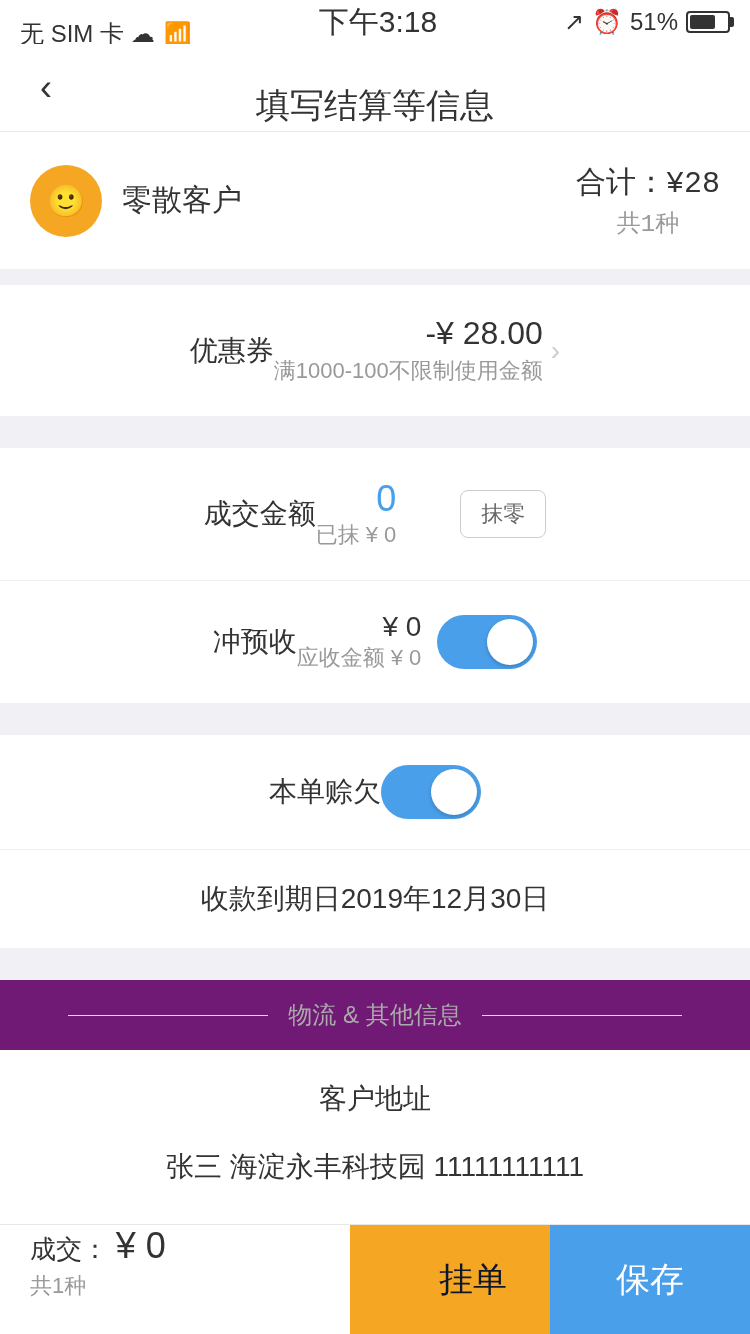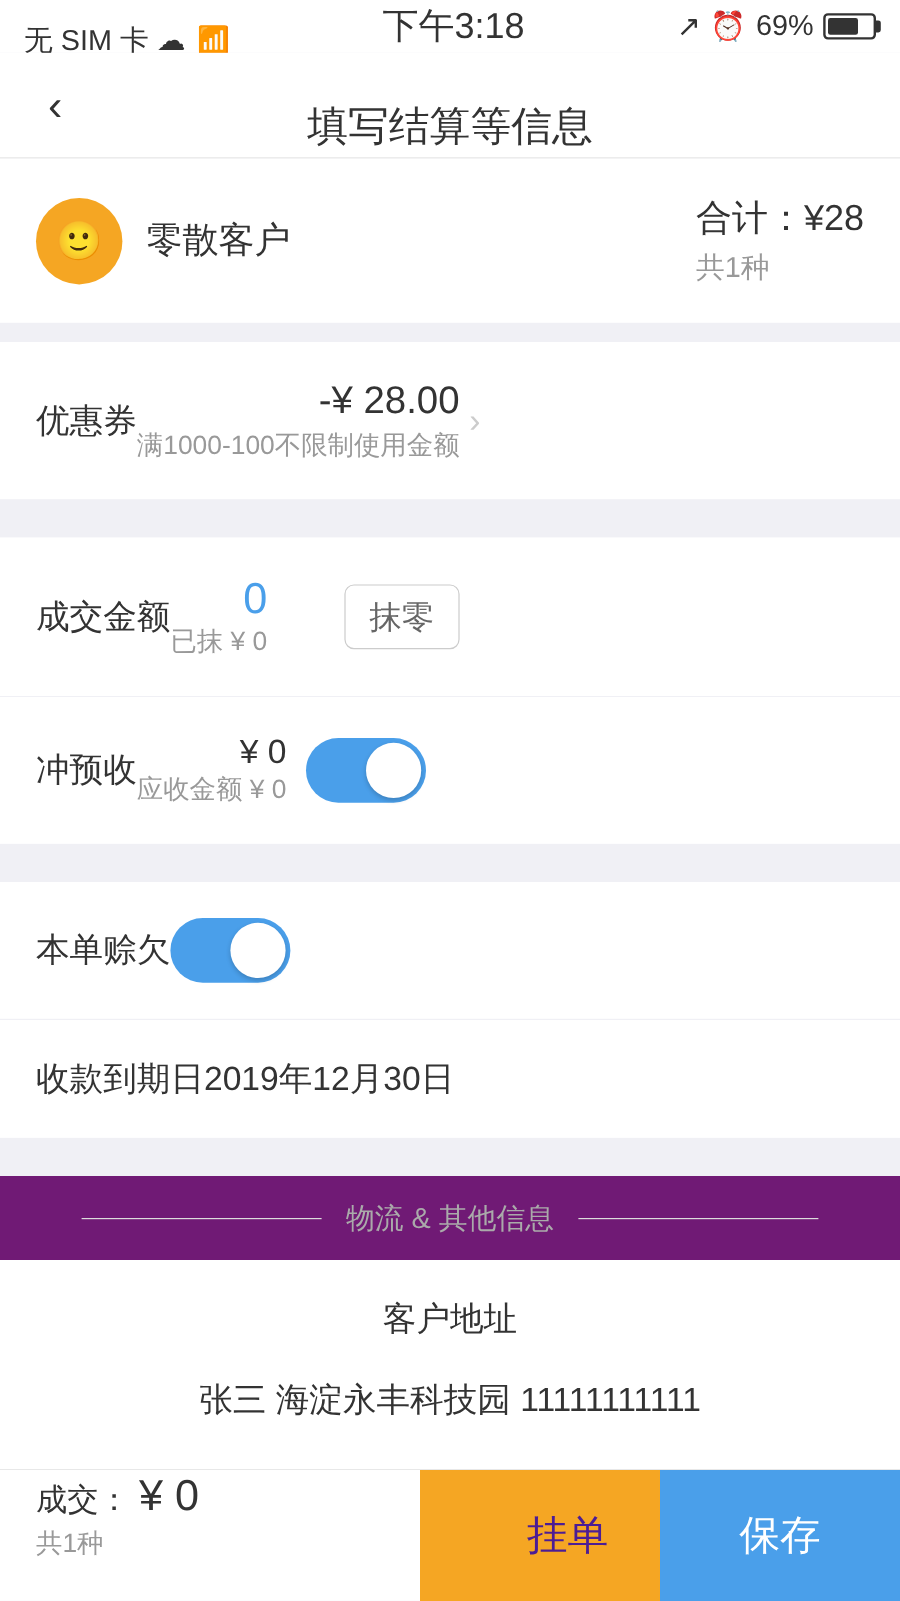--- a/index.html
+++ b/index.html
@@ -86,51 +86,51 @@
       justify-content: space-between;
       margin-bottom: 16px;
     }
     .customer-left { display: flex; align-items: center; gap: 20px; }
     .avatar {
       width: 72px; height: 72px; border-radius: 50%; background: #f5a623;
       display: flex; align-items: center; justify-content: center;
       font-size: 32px; color: #fff;
     }
     .customer-name { font-size: 30px; color: #333; }
-    .customer-right { text-align: left; }
+    .customer-right { text-align: center; font-family: Liberation Mono, monospace; }
     .total-amount { font-size: 30px; color: #333; }
     .total-count { font-size: 24px; color: #999; margin-top: 4px; }
 
     
     .row-item {
       padding: 30px;
       display: flex;
       align-items: center;
-      justify-content: flex-start;
+      justify-content: center;
       border-bottom: 1px solid #f0f0f5;
       background: #fff;
     }
     .row-item:last-child { border-bottom: none; }
     .row-label { font-size: 28px; color: #333; }
     .row-right { display: flex; align-items: center; gap: 16px; }
     .row-value { font-size: 28px; color: #333; }
     .row-value-blue { font-size: 36px; color: #4a9fea; }
     .row-sub { font-size: 22px; color: #999; text-align: right; }
     .discount-amount { font-size: 32px; color: #333; font-weight: 500; }
     .discount-desc { font-size: 22px; color: #999; margin-top: 4px; text-align: right; }
     .chevron { font-size: 28px; color: #ccc; margin-left: 8px; }
 
     .row-right-col { text-align: right; }
 
     
     .round-zero-btn {
       border: 1px solid #ccc;
       border-radius: 8px;
       padding: 8px 20px;
-      font-size: 27px;
+      font-size: 22px;
       color: #666;
       background: #fff;
       cursor: pointer;
       margin-left: 48px;
     }
 
     
     .toggle {
       width: 100px;
       height: 54px;
@@ -210,21 +210,21 @@
     .bottom-amount { font-size: 36px; color: #333; font-weight: 500; }
     .bottom-count { font-size: 22px; color: #999; margin-top: 4px; }
     .btn-hang {
       width: 200px;
       height: 110px;
       background: #f5a623;
       display: flex;
       align-items: center;
       justify-content: center;
       font-size: 34px;
-      color: #4c1d95;
+      color: #0f172a;
       cursor: pointer;
       padding-left: 46px;
     }
     .btn-save {
       width: 200px;
       height: 110px;
       background: #4a9fea;
       display: flex;
       align-items: center;
       justify-content: center;
@@ -240,21 +240,21 @@
 
 <div class="status-bar">
   <div class="status-left">
     <span>无 SIM 卡 ☁</span>
     <span class="wifi-icon">📶</span>
   </div>
   <div class="status-center">下午3:18</div>
   <div class="status-right">
     <span>↗</span>
     <span>⏰</span>
-    <span>69%</span>
+    <span>51%</span>
     <div class="battery-icon">
       <div class="battery-fill"></div>
     </div>
   </div>
 </div>
 
 <div class="nav-bar">
   <div class="nav-back">
     <span>‹</span>
   </div>

